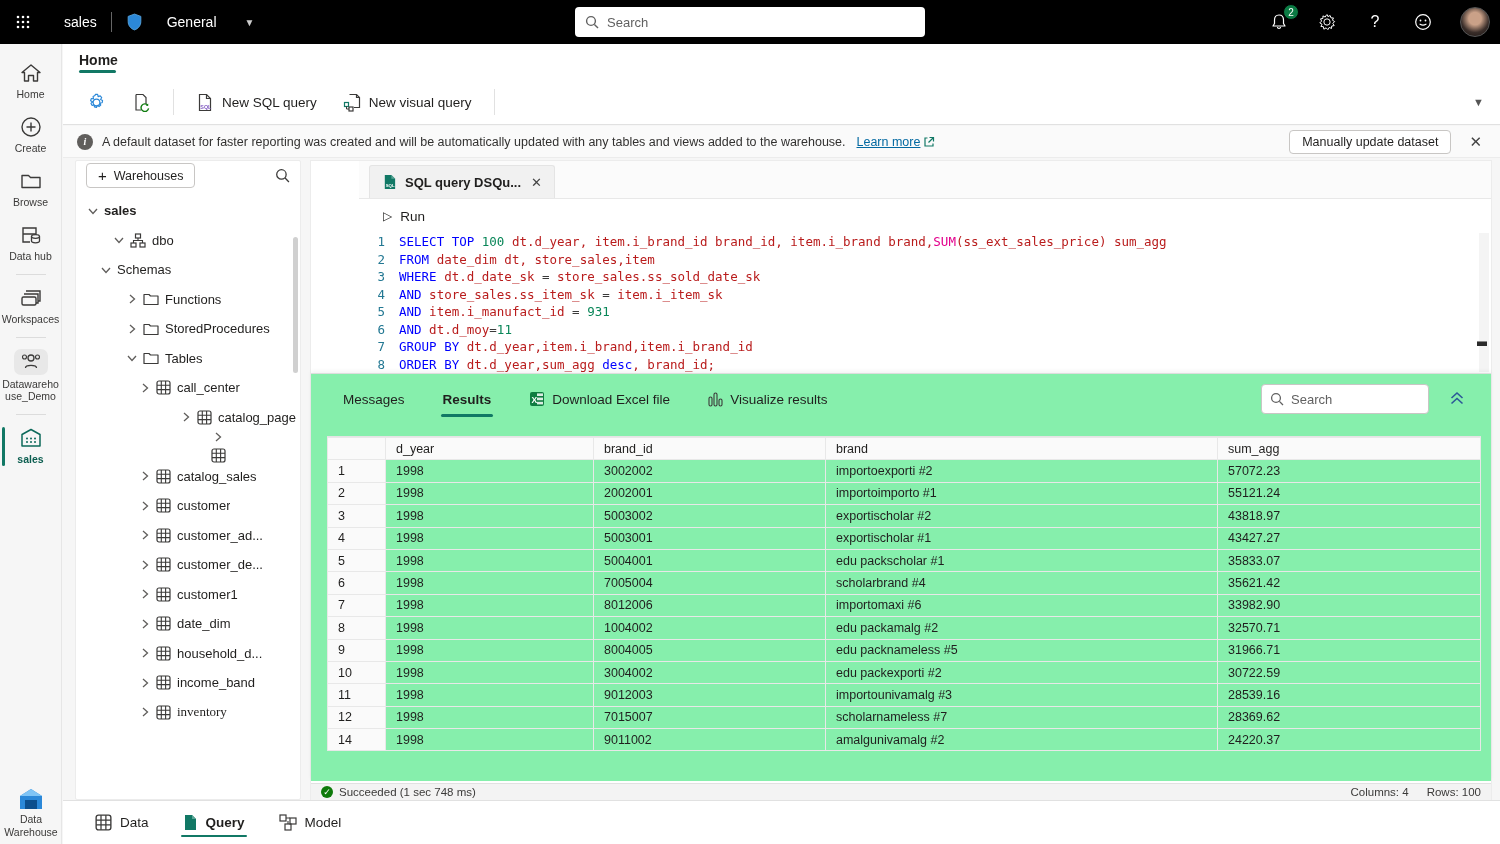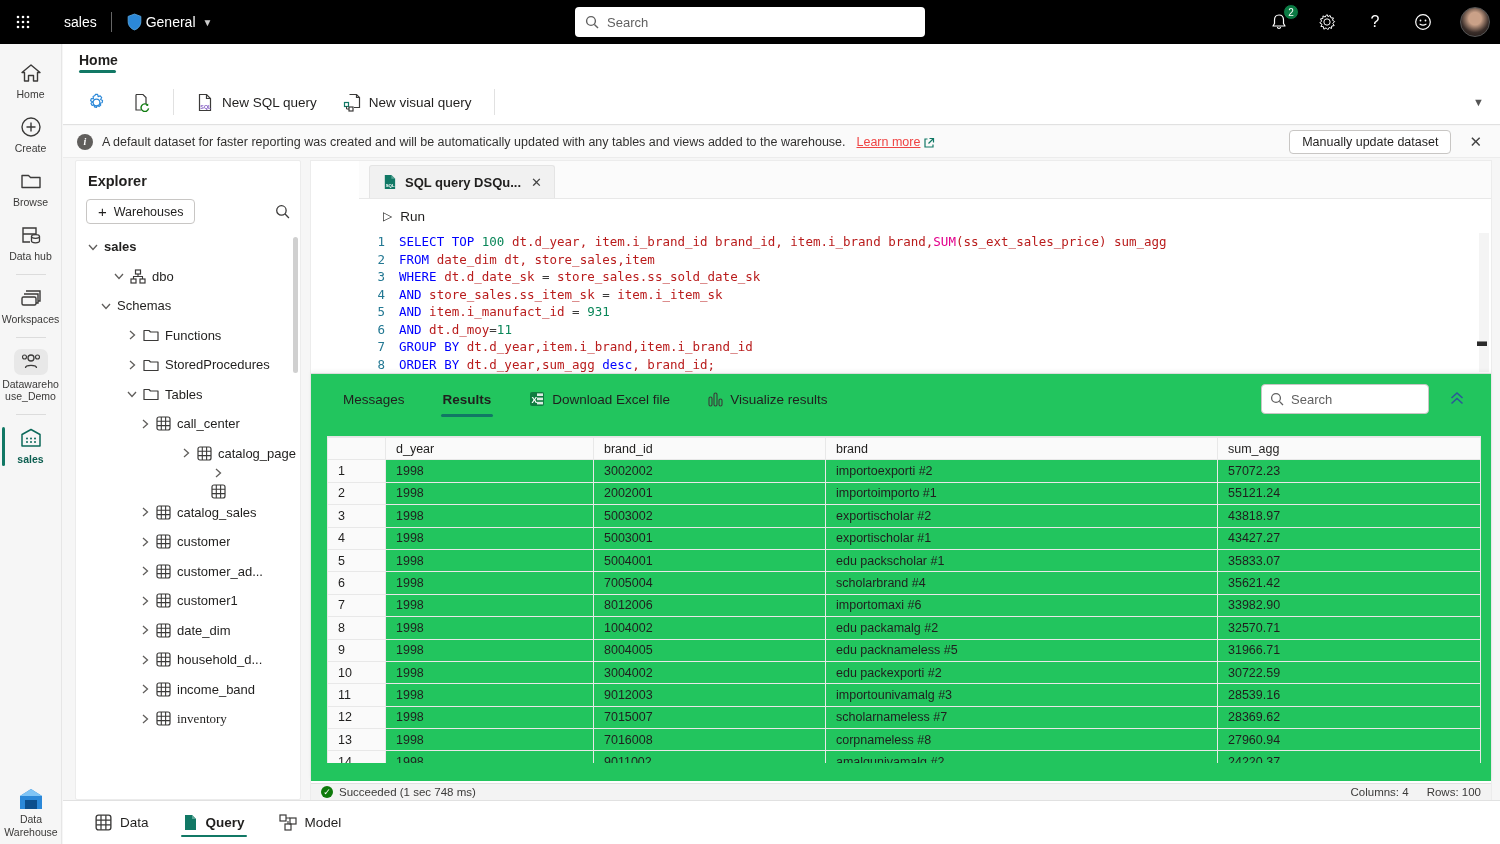--- a/index.html
+++ b/index.html
@@ -4,21 +4,21 @@
 <style>
   * { margin:0; padding:0; box-sizing:border-box; }
   html,body { width:1500px; height:844px; overflow:hidden; font-family:"Liberation Sans",sans-serif; background:#f6f6f6; color:#252423; }
 
   
   #topbar { position:absolute; left:0; top:0; width:1500px; height:44px; background:#000; display:flex; align-items:center; color:#fff; }
   .waffle { width:46px; height:44px; display:flex; align-items:center; justify-content:center; cursor:pointer; }
   .waffle svg { display:block; }
   .app-label { font-size:14px; margin-left:18px; }
   .tb-divider { width:1px; height:20px; background:#666; margin:0 14px; }
-  .ws-chip { display:flex; align-items:center; gap:3px; font-size:14px; cursor:pointer; }
+  .ws-chip { display:flex; align-items:center; gap:24px; font-size:14px; cursor:pointer; }
   .chev { font-size:10px; color:#ccc; margin-left:4px; }
   #topbar-search { position:absolute; left:575px; top:7px; width:350px; height:30px; background:#fff; border-radius:4px; display:flex; align-items:center; padding:0 10px; gap:8px; }
   #topbar-search input { border:none; outline:none; flex:1; font-size:13px; color:#333; font-family:"Liberation Sans",sans-serif; }
   #topbar-search input::placeholder { color:#616161; }
   .tb-right { position:absolute; right:10px; top:0; height:44px; display:flex; align-items:center; gap:26px; }
   .tb-icon { position:relative; width:22px; height:22px; display:flex; align-items:center; justify-content:center; color:#fff; cursor:pointer; }
   .badge { position:absolute; top:-7px; right:-9px; background:#0b7a43; color:#fff; border-radius:50%; width:16px; height:16px; font-size:10px; display:flex; align-items:center; justify-content:center; border:1px solid #000; }
   .avatar { width:30px; height:30px; border-radius:50%; background:radial-gradient(circle at 50% 38%, #caa188 28%, #3a2e2a 62%, #15100e 100%); border:1px solid #555; cursor:pointer; }
 
   
@@ -37,21 +37,21 @@
   .ribbon-tab { position:absolute; left:16px; top:8px; font-size:14px; font-weight:bold; color:#201f1e; padding-bottom:5px; cursor:pointer; }
   .ribbon-tab::after { content:""; position:absolute; left:0; right:2px; bottom:0; height:3px; background:#117865; border-radius:2px; }
   .ribbon-tools { position:absolute; left:14px; top:40px; height:36px; display:flex; align-items:center; gap:6px; }
   .rt-btn { display:flex; align-items:center; gap:8px; padding:6px 10px; border-radius:4px; font-size:13.5px; color:#201f1e; cursor:pointer; }
   .rt-sep { width:1px; height:26px; background:#e1e1e1; margin:0 6px; }
   .ribbon-collapse { position:absolute; right:16px; top:52px; color:#555; cursor:pointer; font-size:11px; }
 
   
   #banner { position:absolute; left:63px; top:126px; width:1437px; height:32px; background:#fafafa; border-bottom:1px solid #ececec; display:flex; align-items:center; padding:0 14px; gap:9px; font-size:12.5px; color:#323130; }
   .info-circ { width:16px; height:16px; border-radius:50%; background:#605e5c; color:#fff; font-size:10px; font-style:italic; font-weight:bold; display:flex; align-items:center; justify-content:center; font-family:"Liberation Serif",serif; flex:none; }
-  .learn-more { color:#ef4444; text-decoration:underline; margin-left:2px; cursor:pointer; display:inline-flex; align-items:flex-end; gap:3px; }
+  .learn-more { color:#0369a1; text-decoration:underline; margin-left:2px; cursor:pointer; display:inline-flex; align-items:center; gap:3px; }
   .banner-right { margin-left:auto; display:flex; align-items:center; gap:14px; }
   .upd-btn { background:#fff; border:1px solid #c8c6c4; border-radius:4px; padding:4px 12px; font-size:12.5px; cursor:pointer; color:#201f1e; font-family:"Liberation Sans",sans-serif; }
   .close-x { font-size:15px; color:#444; cursor:pointer; padding:0 4px; }
 
   
   #explorer { position:absolute; left:75px; top:160px; width:226px; height:640px; background:#fff; border:1px solid #ececec; border-radius:2px; overflow:hidden; }
   .exp-title { font-size:14.5px; font-weight:bold; padding:12px 12px 8px; color:#201f1e; }
   .exp-toolbar { display:flex; align-items:center; padding:2px 10px 8px; }
   .wh-btn { display:flex; align-items:center; gap:7px; border:1px solid #c8c6c4; border-radius:4px; background:#fff; padding:4px 11px; font-size:12.5px; cursor:pointer; color:#201f1e; font-family:"Liberation Sans",sans-serif; }
   .wh-plus { font-size:15px; line-height:1; color:#201f1e; }
@@ -79,21 +79,21 @@
   .ln { width:40px; text-align:right; padding-right:14px; color:#237893; flex:none; }
   .tok-k { color:#0000ff; }
   .tok-i { color:#b91c1c; }
   .tok-n { color:#098658; }
   .tok-f { color:#e3008c; }
   .tok-o { color:#3b3b3b; }
   .ed-scroll { position:absolute; right:2px; top:0; width:10px; height:139px; background:#f4f4f4; }
   .ed-thumb { position:absolute; right:2px; top:108px; width:10px; height:5px; background:#2b2b2b; border-top:1px solid #888; }
 
   
-  #results { position:absolute; left:0; top:212px; width:1180px; height:408px; border-top:1px solid #ddd; box-shadow:0 -2px 4px rgba(0,0,0,0.05); background:#22c55e; }
+  #results { position:absolute; left:0; top:212px; width:1180px; height:408px; border-top:1px solid #ddd; box-shadow:0 -2px 4px rgba(0,0,0,0.05); background:#86efac; }
   .res-tabs { height:50px; display:flex; align-items:center; padding-left:30px; gap:34px; position:relative; }
   .res-tab { font-size:13.5px; color:#201f1e; cursor:pointer; position:relative; padding:6px 2px; display:flex; align-items:center; gap:7px; }
   .res-tab.active { font-weight:bold; }
   .res-tab.active::after { content:""; position:absolute; left:0; right:0; bottom:-4px; height:2.5px; background:#117865; border-radius:2px; }
   .res-search { position:absolute; right:62px; top:10px; width:168px; height:30px; border:1px solid #c8c6c4; border-radius:4px; display:flex; align-items:center; padding:0 8px; gap:7px; background:#fff; }
   .res-search input { border:none; outline:none; flex:1; font-size:13px; width:100px; color:#333; font-family:"Liberation Sans",sans-serif; }
   .res-search input::placeholder { color:#616161; }
   .collapse-up { position:absolute; right:26px; top:16px; cursor:pointer; display:flex; }
 
   .grid-wrap { position:absolute; left:16px; right:10px; top:62px; bottom:18px; overflow:hidden; border-top:1px solid #e4e4e4; }
@@ -325,21 +325,20 @@
         <path d="M6.5 1.5 H10.5 V5.5 M10.5 1.5 L5.5 6.5" fill="none" stroke="#117865" stroke-width="1.2"></path>
       </svg>
   </span>
   <span class="banner-right">
     <button class="upd-btn">Manually update dataset</button>
     <span class="close-x">✕</span>
   </span>
 </div>
 
 <div id="explorer">
-  <div class="exp-title">Explorer</div>
   <div class="exp-toolbar">
     <button class="wh-btn">
       <span class="wh-plus">+</span>
       <span>Warehouses</span>
     </button>
     <span class="exp-search">
       <svg width="15" height="15" viewBox="0 0 14 14">
           <circle cx="6" cy="6" r="4.4" fill="none" stroke="#3b3a39" stroke-width="1.2"></circle>
           <line x1="9.4" y1="9.4" x2="13" y2="13" stroke="#3b3a39" stroke-width="1.2"></line>
         </svg>
@@ -493,20 +492,34 @@
             <path d="M2 1 L6.5 5 L2 9" fill="none" stroke="#605e5c" stroke-width="1.3"></path>
           </svg>
         </span>
         <span class="tree-icon">
           <svg width="15" height="15" viewBox="0 0 15 15">
             <rect x="1" y="1" width="13" height="13" rx="2" fill="none" stroke="#3b3a39" stroke-width="1.2"></rect>
             <path d="M1 5.3 H14 M1 9.6 H14 M5.3 1 V14 M9.6 1 V14" stroke="#3b3a39" stroke-width="1.1"></path>
           </svg>
         </span>
         <span class="tree-label">customer_ad...</span>
+      </div>
+      <div class="tree-row" style="padding-left: 64px;">
+        <span class="tree-chev">
+          <svg width="8" height="10" viewBox="0 0 8 10">
+            <path d="M2 1 L6.5 5 L2 9" fill="none" stroke="#605e5c" stroke-width="1.3"></path>
+          </svg>
+        </span>
+        <span class="tree-icon">
+          <svg width="15" height="15" viewBox="0 0 15 15">
+            <rect x="1" y="1" width="13" height="13" rx="2" fill="none" stroke="#3b3a39" stroke-width="1.2"></rect>
+            <path d="M1 5.3 H14 M1 9.6 H14 M5.3 1 V14 M9.6 1 V14" stroke="#3b3a39" stroke-width="1.1"></path>
+          </svg>
+        </span>
+        <span class="tree-label">customer_de...</span>
       </div>
       <div class="tree-row" style="padding-left: 64px;">
         <span class="tree-chev">
           <svg width="8" height="10" viewBox="0 0 8 10">
             <path d="M2 1 L6.5 5 L2 9" fill="none" stroke="#605e5c" stroke-width="1.3"></path>
           </svg>
         </span>
         <span class="tree-icon">
           <svg width="15" height="15" viewBox="0 0 15 15">
             <rect x="1" y="1" width="13" height="13" rx="2" fill="none" stroke="#3b3a39" stroke-width="1.2"></rect>
@@ -746,27 +759,20 @@
               <td>28539.16</td>
             </tr>
             <tr>
               <td class="rownum">12</td>
               <td>1998</td>
               <td>7015007</td>
               <td>scholarnameless #7</td>
               <td>28369.62</td>
             </tr>
             <tr>
-              <td class="rownum">13</td>
-              <td>1998</td>
-              <td>7016008</td>
-              <td>corpnameless #8</td>
-              <td>27960.94</td>
-            </tr>
-            <tr>
               <td class="rownum">14</td>
               <td>1998</td>
               <td>9011002</td>
               <td>amalgunivamalg #2</td>
               <td>24220.37</td>
             </tr>
           </tbody>
       </table>
     </div>
   </div>

